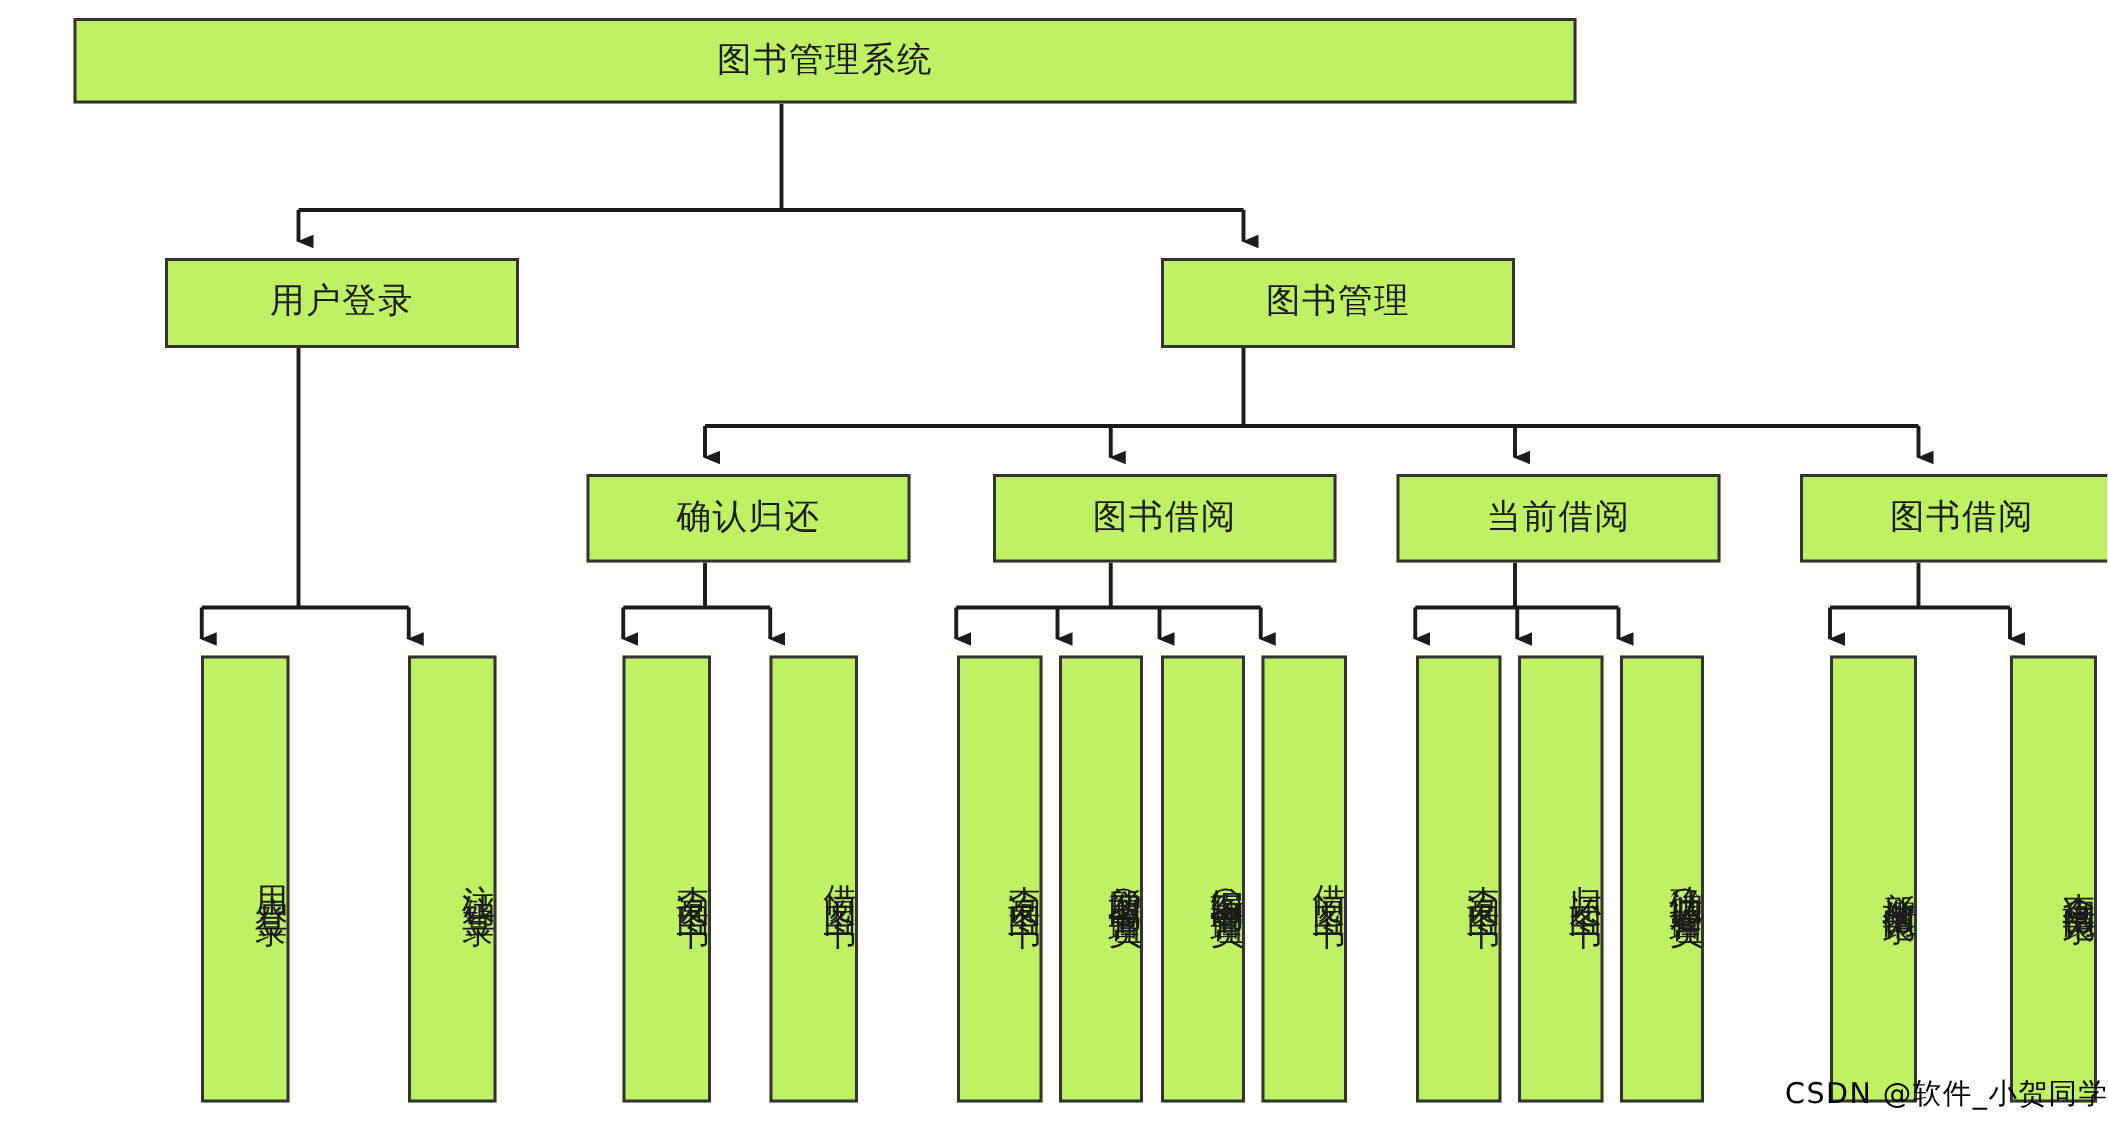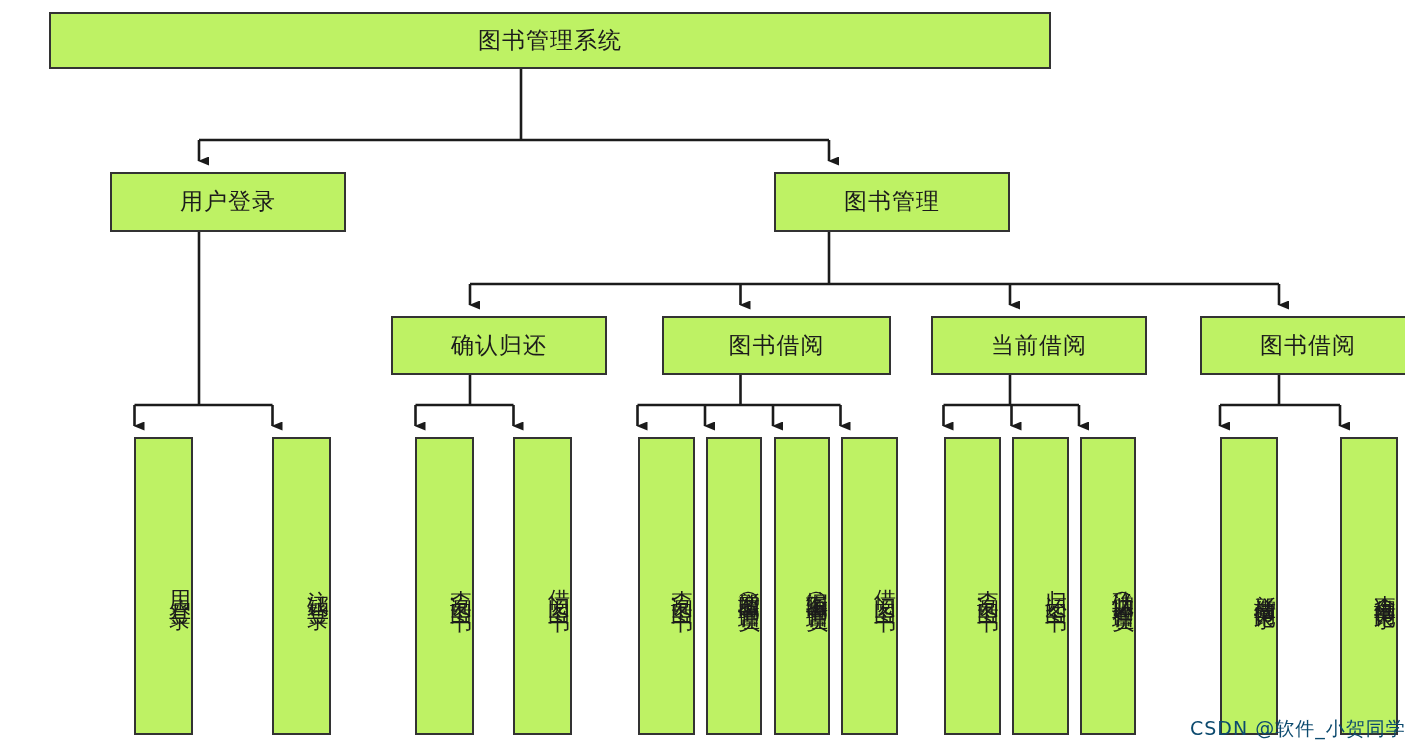--- a/index.html
+++ b/index.html
@@ -56,21 +56,21 @@
   .node.vert.tall-text {
     letter-spacing: 3px;
   }
   .node-label {
     display: block;
     white-space: pre-wrap;
   }
   .watermark {
     position: absolute;
     font-size: 19px;
-    color: #0c4a6e;
+    color: #000000;
     letter-spacing: 1px;
     white-space: nowrap;
     user-select: none;
   }
 </style>
 </head>
 <body>
 
 <div id="diagram-root">
   <svg id="edge-layer" viewBox="0 0 1405 747" xmlns="http://www.w3.org/2000/svg">

